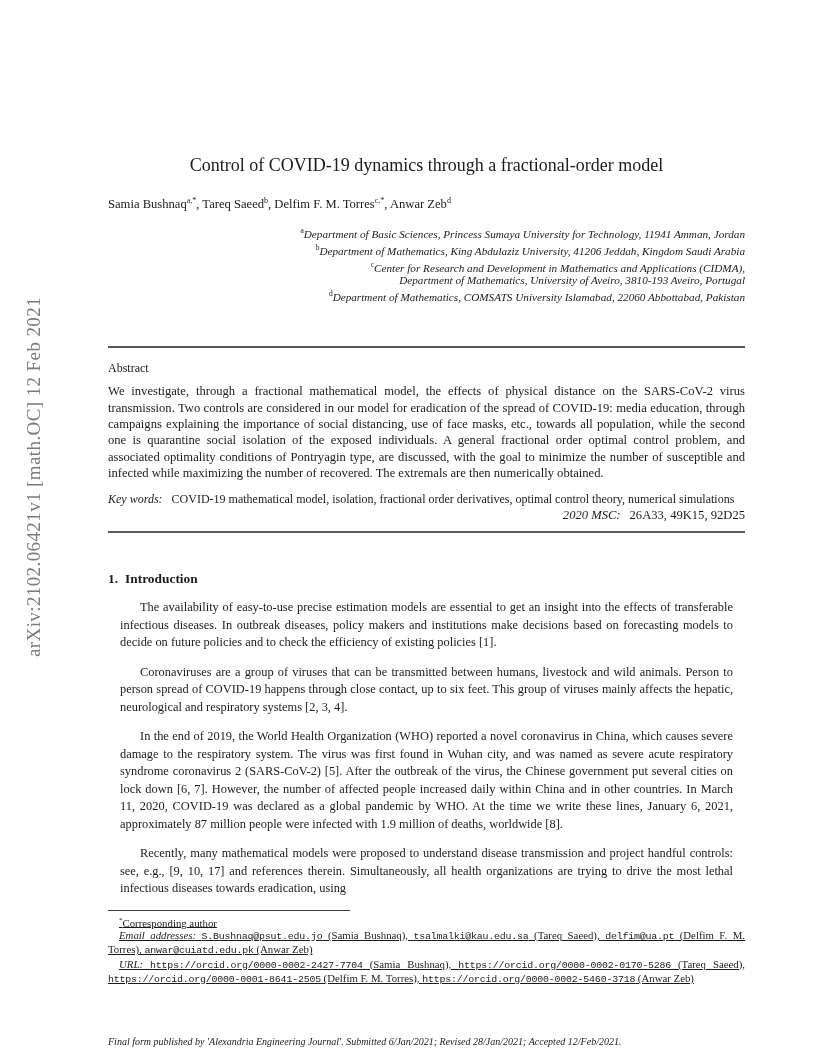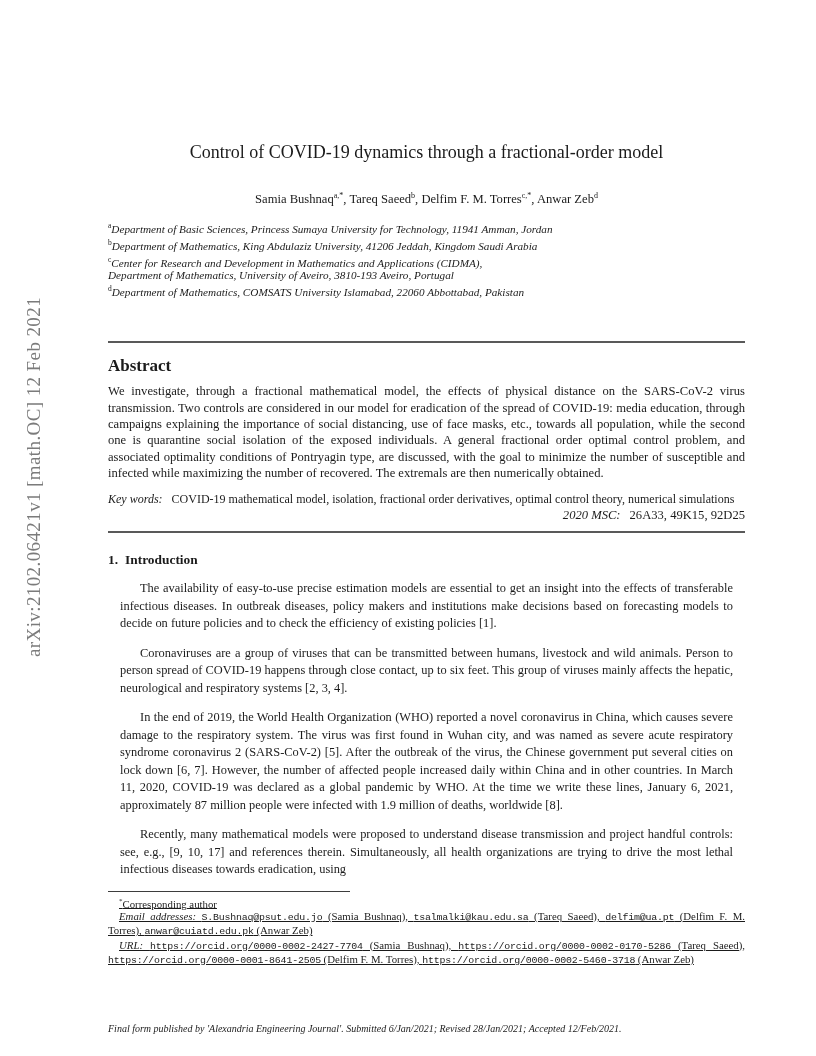--- a/index.html
+++ b/index.html
@@ -5,40 +5,40 @@
   html,body{margin:0;padding:0;}
   body{
     width:816px;height:1056px;position:relative;background:#ffffff;
     font-family:"Liberation Serif", serif;color:#1b1b1b;overflow:hidden;
   }
   .arxiv-stamp{
     position:absolute;left:34px;top:477px;
     transform:translate(-50%,-50%) rotate(-90deg);
     white-space:nowrap;font-size:19px;color:#7b7b7b;letter-spacing:.4px;
   }
-  .content{position:absolute;left:108px;top:0;width:637px;}
+  .content{position:absolute;left:108px;top:13px;width:637px;}
   .paper-title{
     margin:141px 0 0 0;font-size:18px;font-weight:normal;
     text-align:center;line-height:22px;
   }
-  .authors{margin-top:25px;text-align:center;font-size:12.6px;line-height:15px;}
+  .authors{margin-top:17px;text-align:left;font-size:12.6px;line-height:15px;}
   .authors sup{font-size:8px;}
-  .affiliations{margin-top:12px;text-align:left;font-style:italic;
+  .affiliations{margin-top:12px;text-align:right;font-style:italic;
     font-size:11.2px;line-height:13px;}
   .affiliations sup{font-size:7.5px;font-style:normal;}
   .rule{border:0;border-top:2px solid #595959;margin:0;}
   .rule-abstract{margin-top:42px;}
-  .abstract-heading{margin:13px 0 0 0;font-size:17px;font-weight:bold;}
+  .abstract-heading{margin:13px 0 0 0;font-size:12px;font-weight:normal;}
   .abstract-text{margin:7px 0 8px 0;font-size:12.6px;line-height:16.4px;text-align:justify;}
   .keywords{margin:9px 0 0 0;font-size:12px;line-height:16.4px;text-align:justify;}
   .msc{margin:0;font-size:12.6px;line-height:16.4px;text-align:right;}
   .ital{font-style:italic;}
   .label-gap{display:inline-block;width:9px;}
   .rule-section{margin-top:8px;}
-  .section-heading{margin:19px 0 0 0;font-size:13.4px;font-weight:bold;}
+  .section-heading{margin:38px 0 0 0;font-size:13.4px;font-weight:bold;}
   .section-heading .num-gap{display:inline-block;width:7px;}
   .section-paragraphs{margin-top:9px;}
   .body-par{margin:12px;font-size:12.4px;line-height:17.5px;text-align:justify;text-indent:20px;}
   .footnote-rule{border:0;border-top:1.5px solid #3d3d3d;width:242px;margin:11px 0 0 0;}
   .footnotes{margin-top:3px;}
   .footnote{margin:0;font-size:10.8px;line-height:12.4px;text-align:justify;text-indent:11px;text-decoration:underline;}
   .footnote sup{font-size:7px;}
   .seg-italic{font-style:italic;}
   .seg-mono{font-family:"Liberation Mono", monospace;font-size:.92em;letter-spacing:-.2px;}
   .journal-note{

